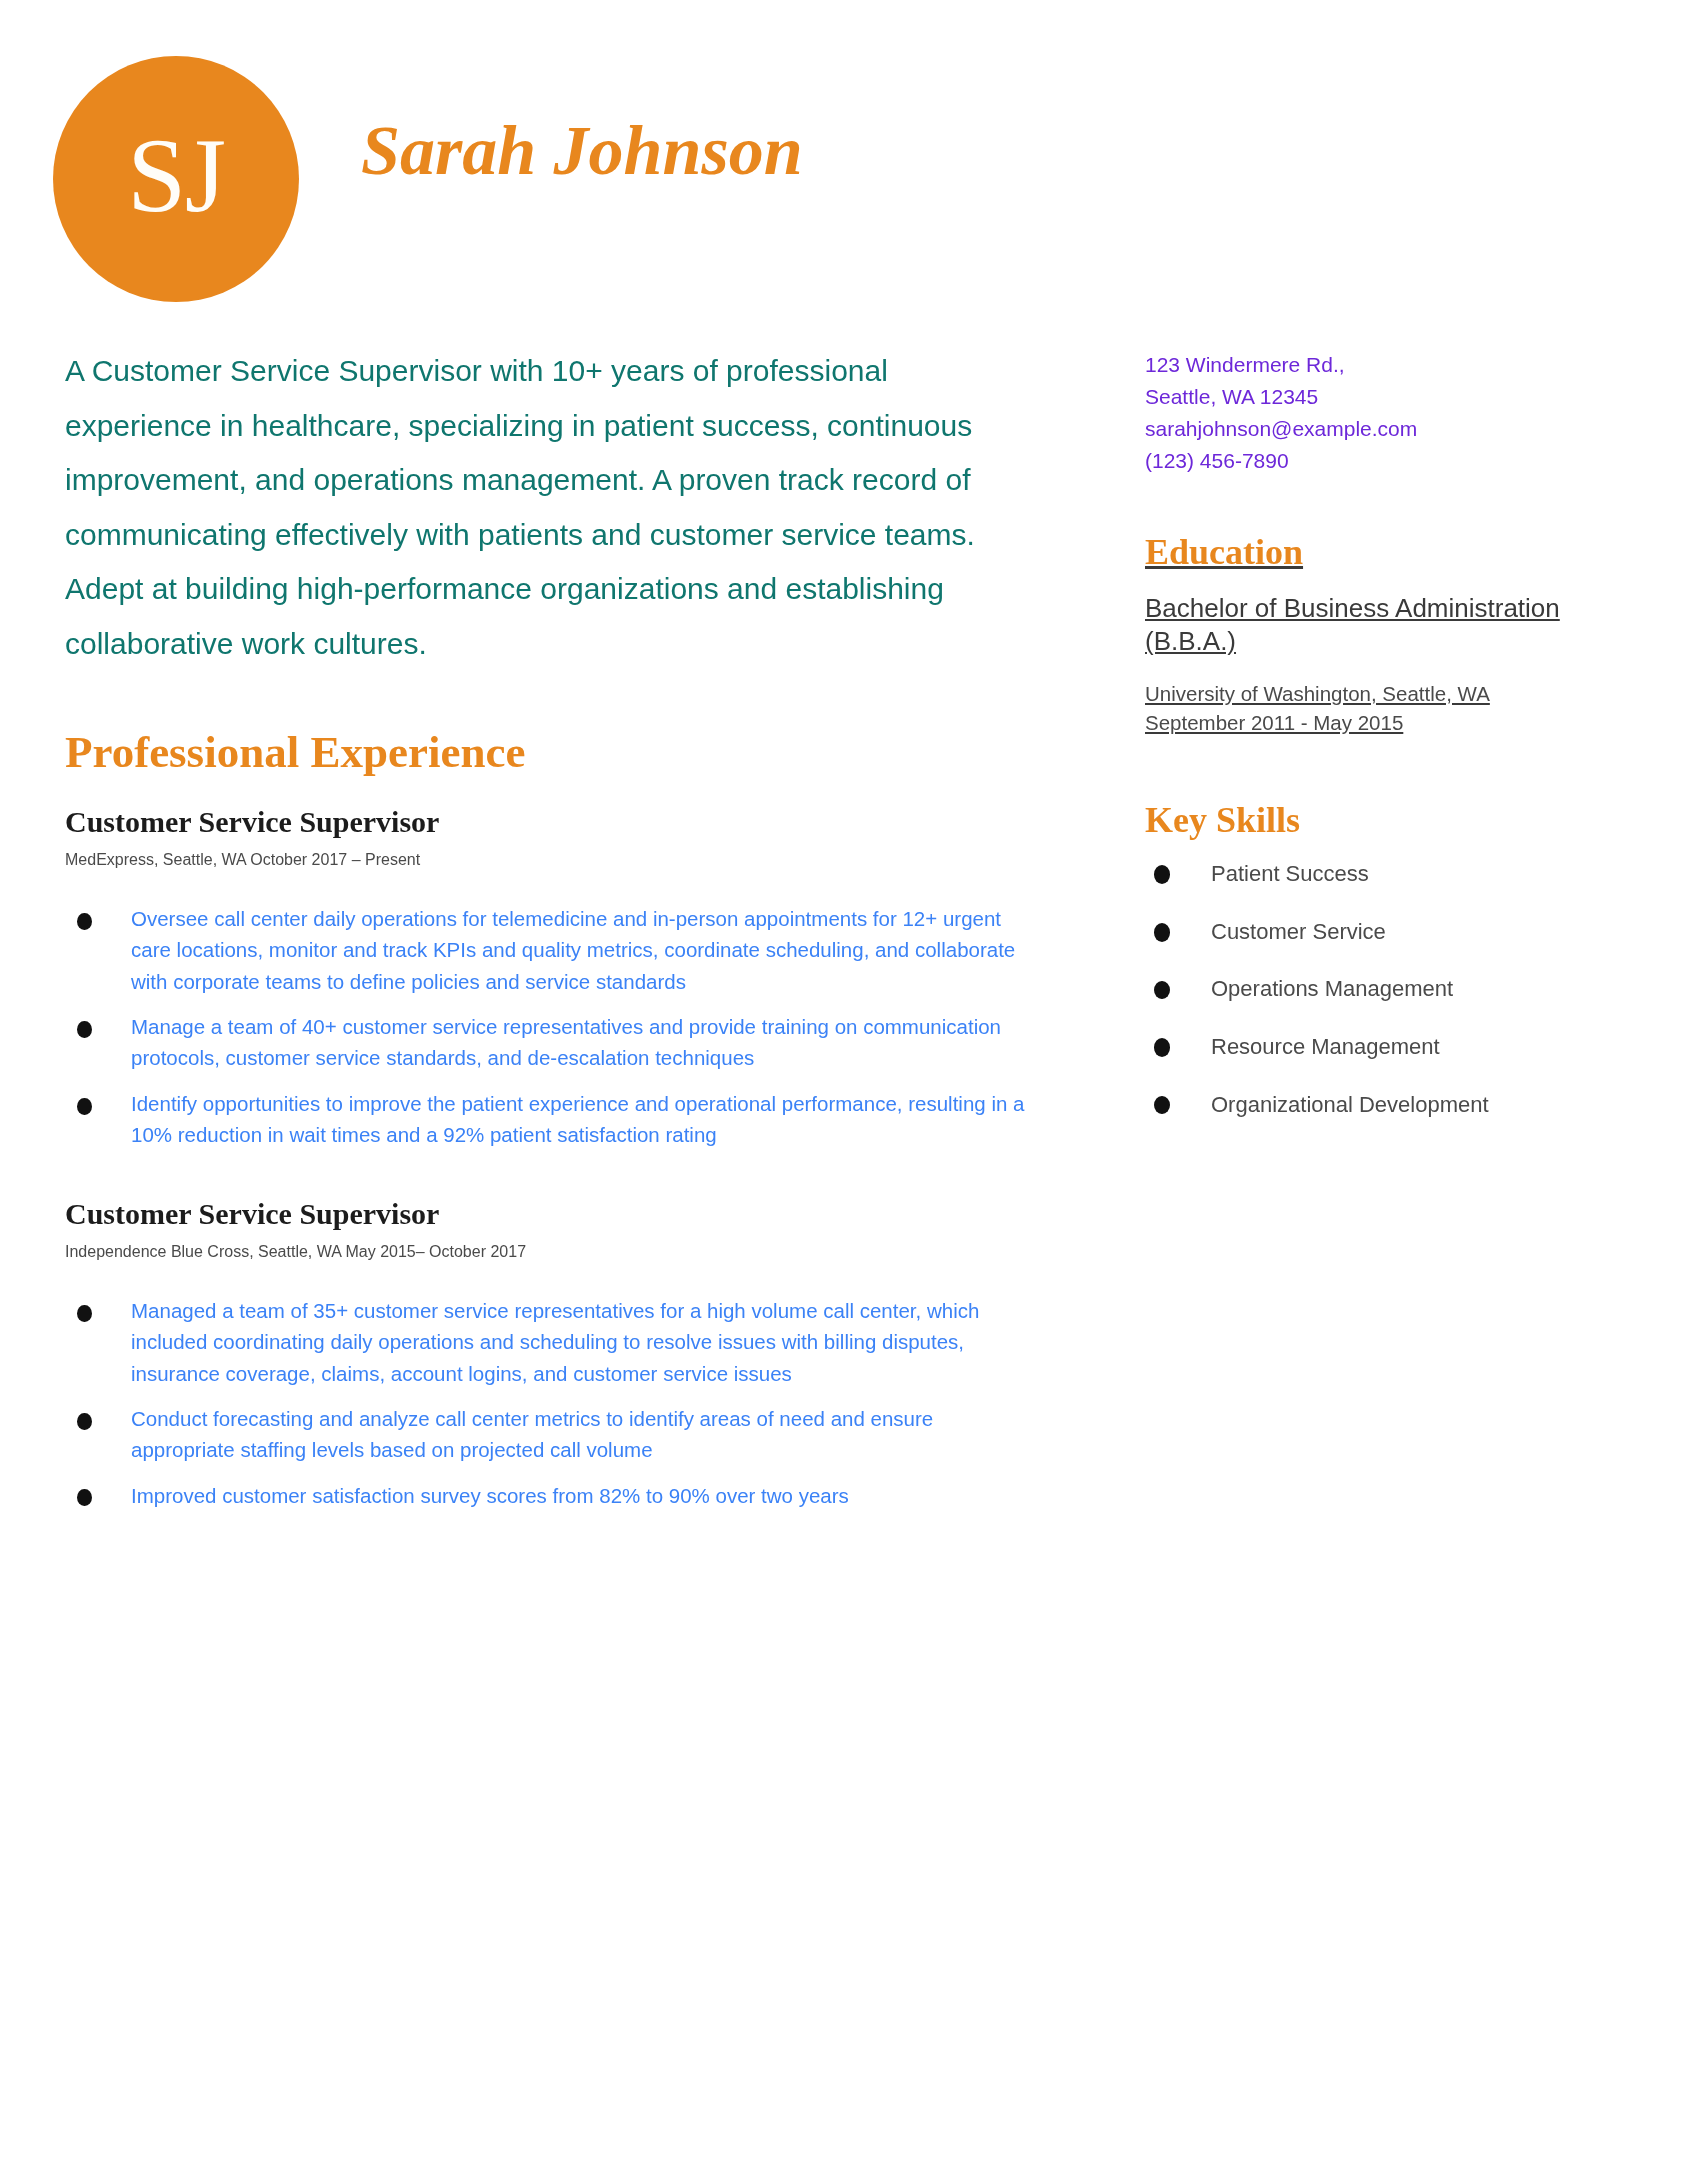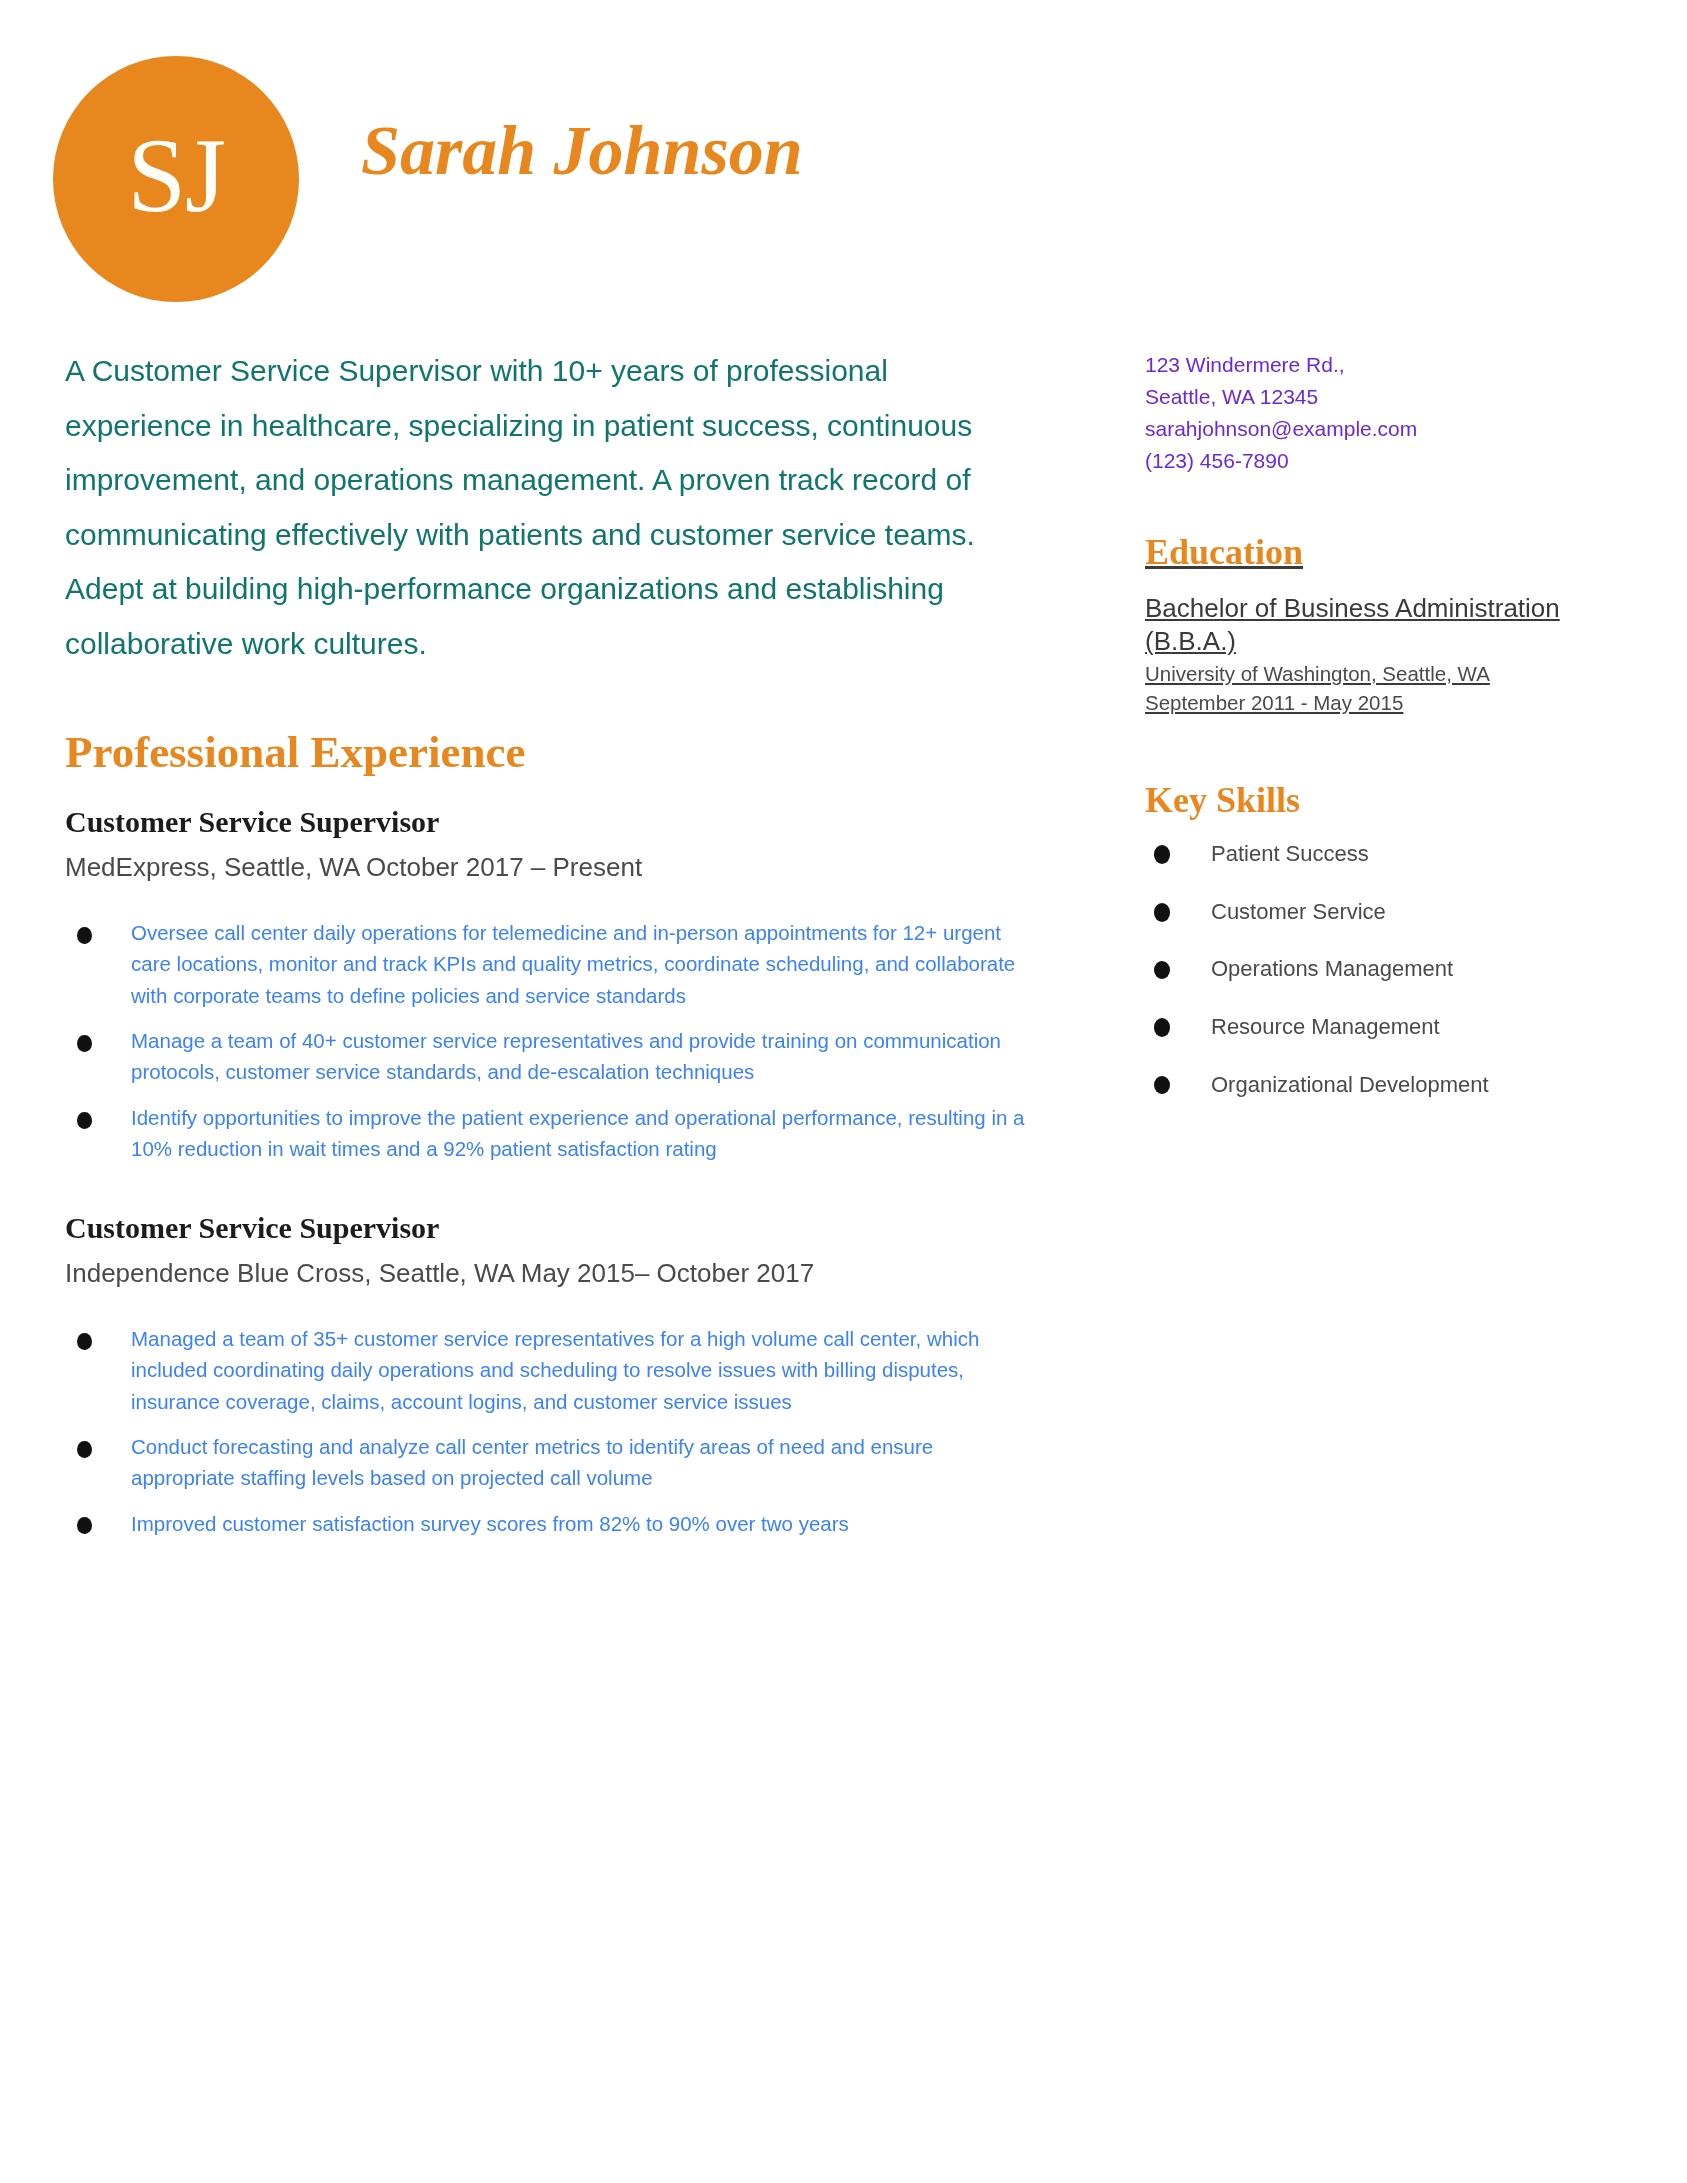--- a/index.html
+++ b/index.html
@@ -90,21 +90,21 @@
   .job + .job { margin-top:45px; }
   .job-title {
     font-family:"Liberation Serif", serif;
     font-weight:bold;
     font-size:30px;
     line-height:1.2;
     color:#1c1c1c;
     margin-bottom:9.3px;
   }
   .job-meta {
-    font-size:26px;
+    font-size:16px;
     line-height:1.4;
     color:#4a4a4a;
     margin-bottom:32px;
   }
 
   
   ul.bullets { list-style:none; }
   ul.bullets li {
     position:relative;
     padding-left:66px;
@@ -126,21 +126,21 @@
     font-size:21px;
     line-height:1.52;
     color:#6d28d9;
   }
   .contact-block { margin-bottom:57px; }
 
   .edu-degree {
     font-size:26px;
     line-height:1.28;
     color:#3a3a3a;
-    margin-bottom:0;
+    margin-bottom:20px;
   }
   .edu-line {
     font-size:20.5px;
     line-height:1.44;
     color:#4a4a4a;
   }
   .edu-block { margin-bottom:64px;text-decoration:underline; }
 
   ul.skills { list-style:none; }
   ul.skills li {

